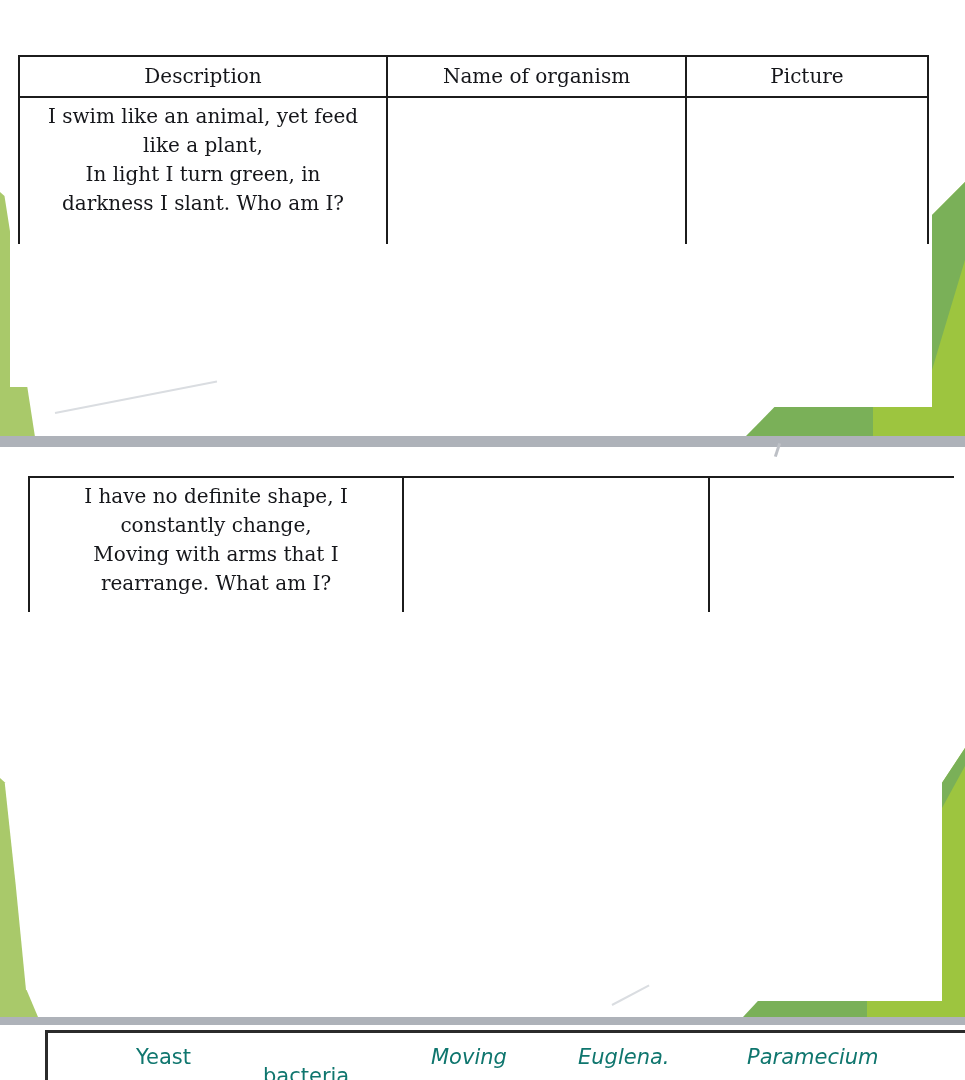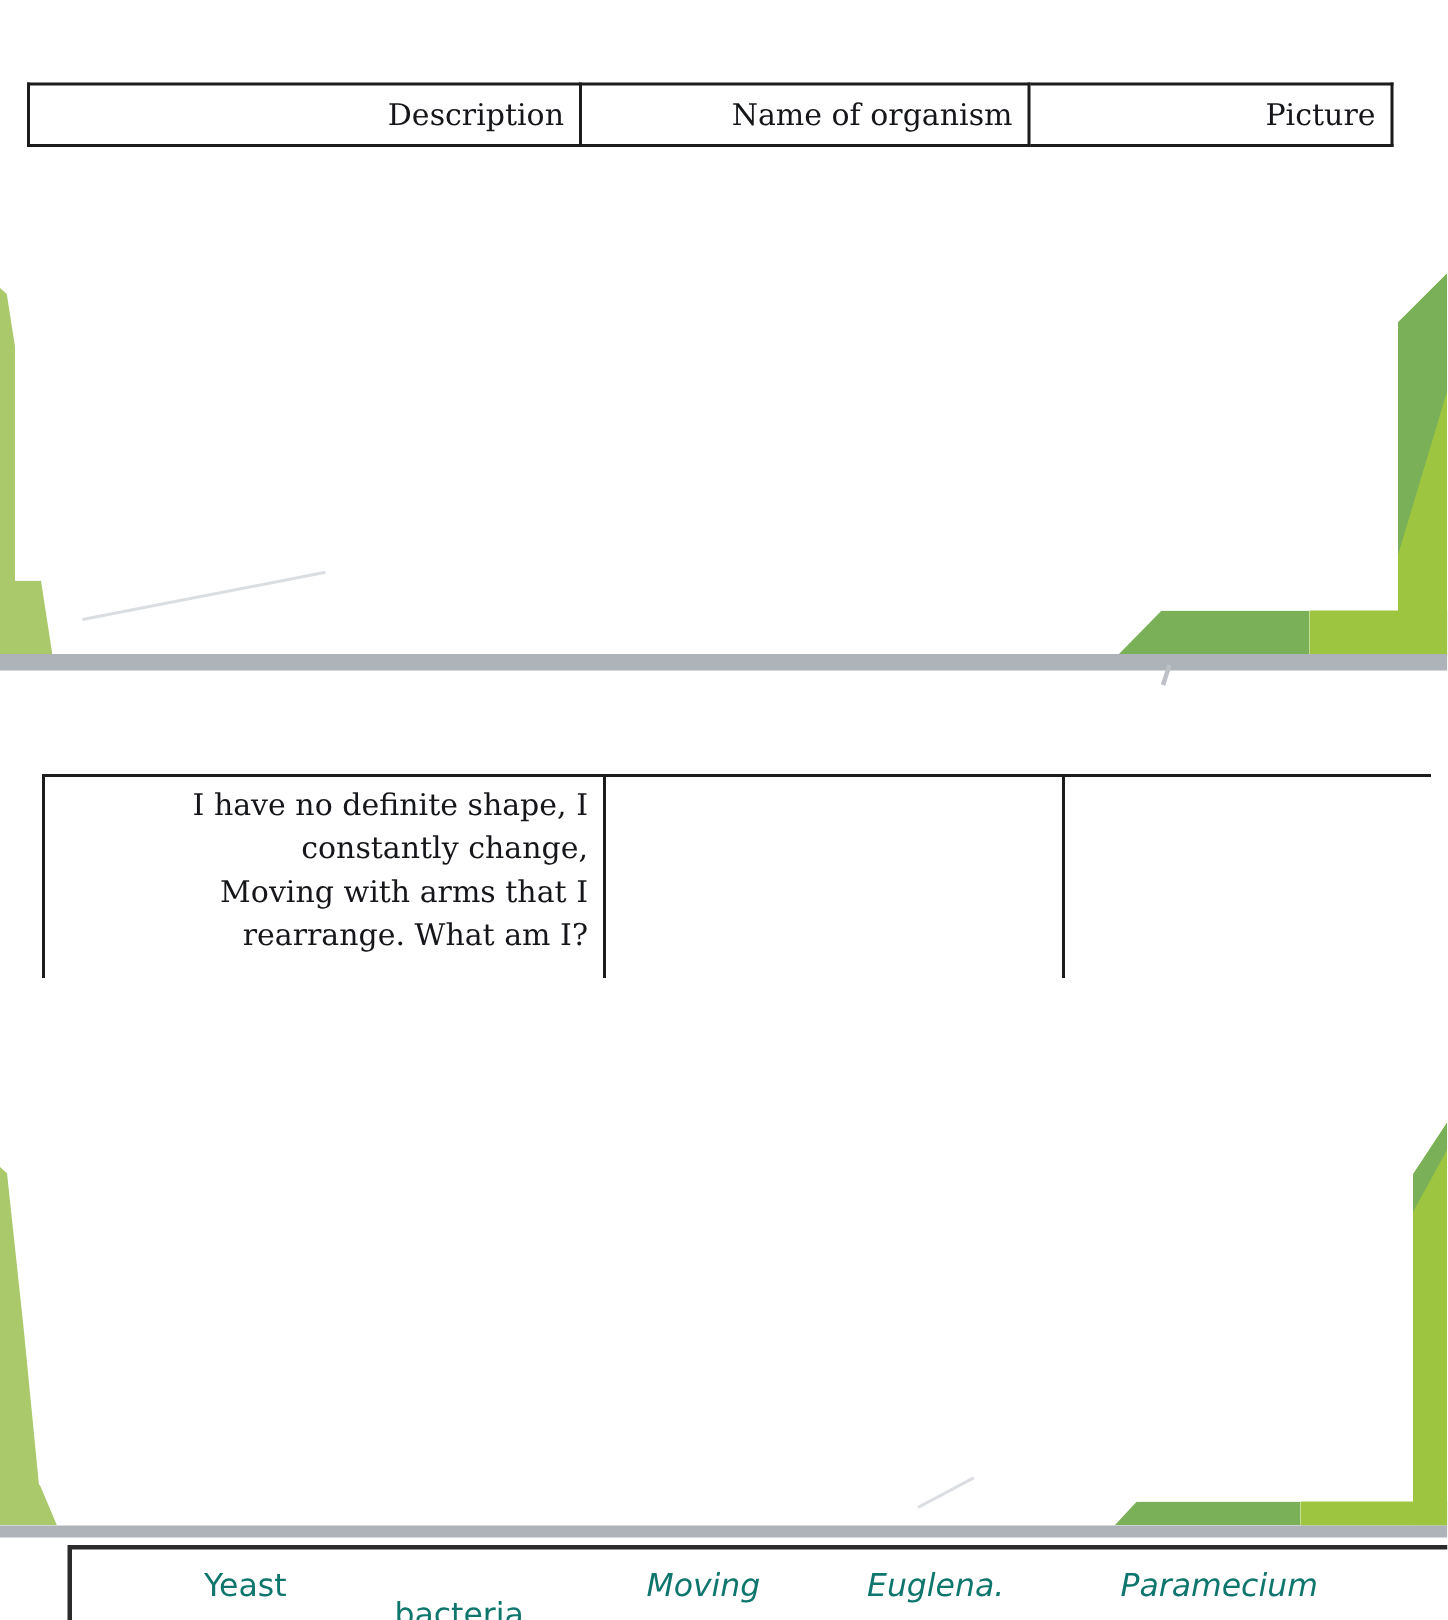--- a/index.html
+++ b/index.html
@@ -3,32 +3,32 @@
 <meta charset="utf-8">
 <style>
   html,body{margin:0;padding:0;background:#ffffff;}
   .page{
     position:relative;width:965px;height:1080px;background:#ffffff;overflow:hidden;
     font-family:"DejaVu Serif", serif;color:#15161a;
   }
   
   table.tbl{border-collapse:collapse;table-layout:fixed;position:absolute;}
   table.tbl td, table.tbl th{
-    border:2px solid #1c1c1c;vertical-align:top;text-align:right;
+    border:2px solid #1c1c1c;vertical-align:top;text-align:center;
     font-size:20px;line-height:29px;font-weight:normal;
     padding:4px 10px 0 10px;white-space:pre-line;overflow:hidden;
   }
   table.t1{left:18px;top:55px;width:909px;}
   table.t1 col.c1{width:368px;} table.t1 col.c2{width:299px;} table.t1 col.c3{width:242px;}
   table.t1 th{height:34px;padding-top:5px;}
   table.t1 tr.r1 td{height:142px;}
   table.t1 tr.r2 td{height:153px;}
   table.t1 tbody tr:last-child td{border-bottom:0;}
 
-  table.t2{left:28px;top:476px;width:925px;margin-top:40px;}
+  table.t2{left:28px;top:476px;width:925px;}
   table.t2 col.c1{width:374px;} table.t2 col.c2{width:306px;} table.t2 col.c3{width:245px;}
   table.t2 tr.r1 td{height:130px;}
   table.t2 tr.r2 td{height:129px;}
   table.t2 tr.r3 td{height:245px;}
   table.t2 td:last-child{border-right:0;}
   table.t2 tbody tr:last-child td{border-bottom:0;}
 
   
   .shape{position:absolute;}
   .sliver1{left:0;top:192px;width:10px;height:196px;background:#a9c96a;
@@ -85,20 +85,28 @@
         <col class="c3">
       </colgroup>
     <thead>
       <tr>
         <th>Description</th>
         <th>Name of organism</th>
         <th>Picture</th>
       </tr>
     </thead>
     <tbody>
+      <tr class="r1">
+        <td>I swim like an animal, yet feed
+like a plant,
+In light I turn green, in
+darkness I slant. Who am I?</td>
+        <td></td>
+        <td></td>
+      </tr>
     </tbody>
   </table>
 
   <div class="shape sliver1"></div>
   <div class="shape foot1"></div>
   <div class="shape banddark1"></div>
   <div class="shape bandbright1"></div>
   <div class="shape bar1"></div>
   <div class="shape cap1"></div>
   <div class="shape mark-a"></div>

